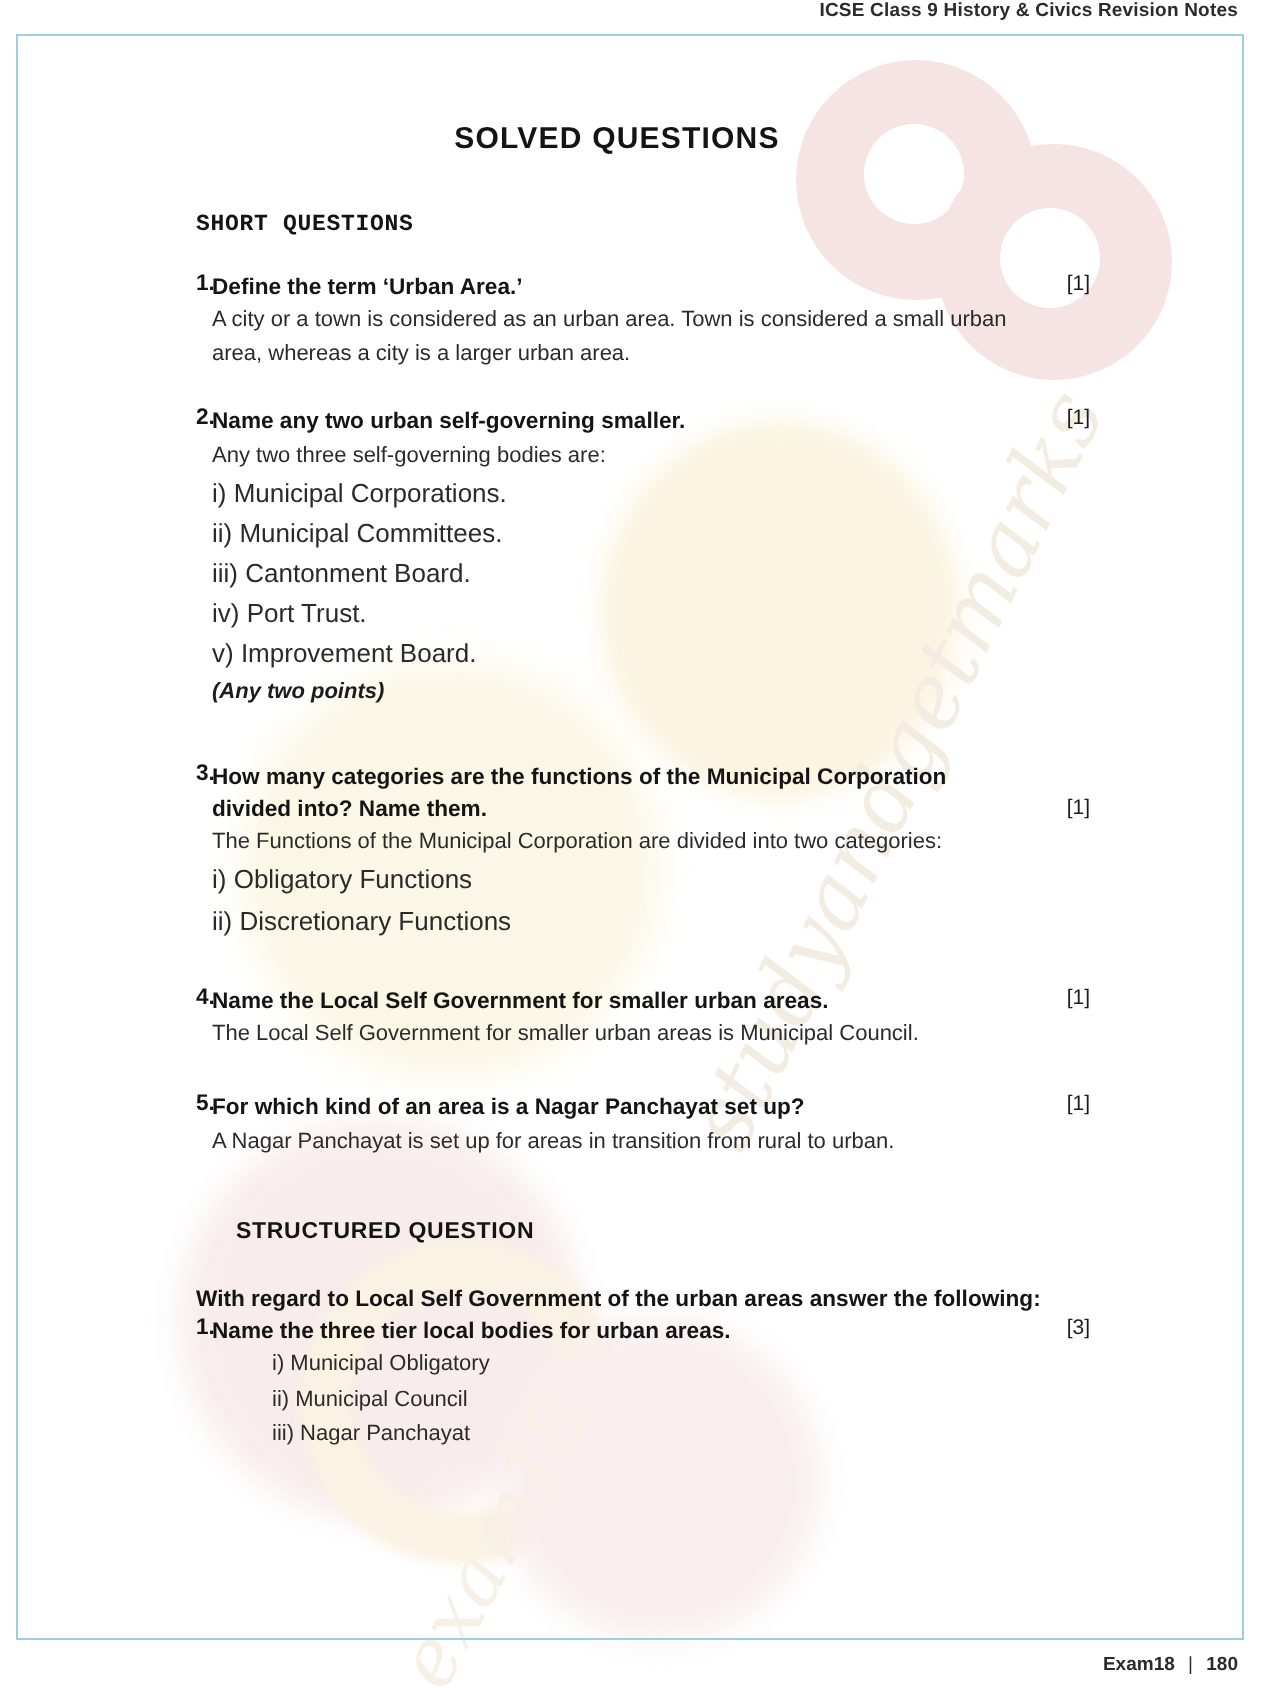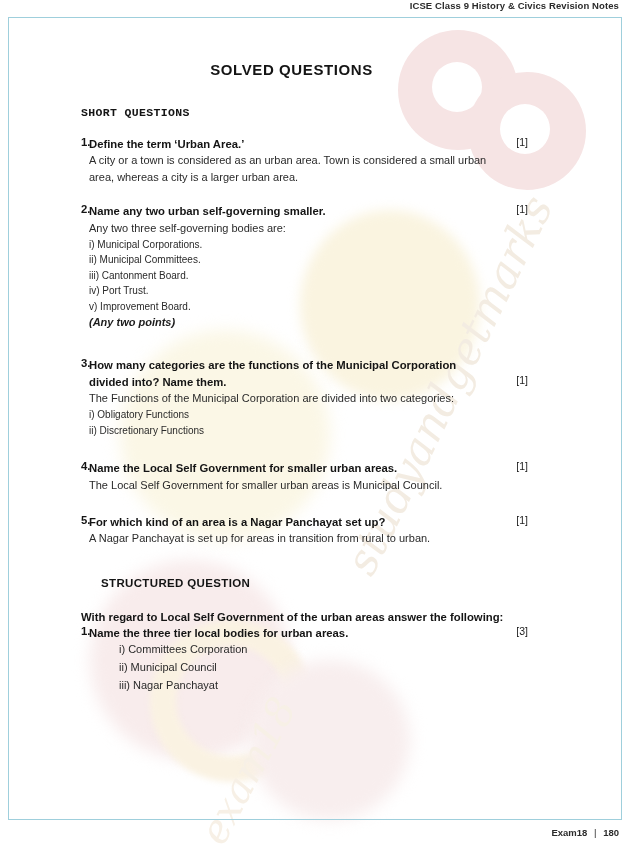--- a/index.html
+++ b/index.html
@@ -62,21 +62,21 @@
     width: 614px;
     height: 803px;
     border: 1.5px solid #9fcfdc;
     box-sizing: border-box;
     z-index: 1;
   }
 
   
   #content {
     position: absolute;
-    left: 0;
+    left: 17px;
     top: 17px;
     width: 541px;
     z-index: 2;
     padding-left: 21px;
   }
 
   #page-title {
     text-align: center;
     font-size: 15px;
     font-weight: bold;
@@ -127,21 +127,21 @@
     line-height: 1.55;
     color: #2a2a2a;
     padding-right: 20px;
   }
   .alist {
     list-style: none;
     margin: 0;
     padding: 0;
   }
   .alist li {
-    font-size: 10px;
+    font-size: 13px;
     line-height: 1.55;
     color: #2a2a2a;
   }
   .note-italic {
     font-size: 11px;
     font-weight: bold;
     font-style: italic;
     line-height: 1.55;
     color: #1c1c1c;
   }
@@ -289,21 +289,21 @@
 
   <div id="structured-heading">STRUCTURED QUESTION</div>
 
   <div id="structured-lead">With regard to Local Self Government of the urban areas answer the following:</div>
 
   <div class="qblock" style="margin-top:2px;">
     <div class="qnum">1.</div>
     <div class="qbody">
       <div class="qtext">Name the three tier local bodies for urban areas.</div>
       <ul class="sq-sublist">
-        <li>i) Committees Corporation</li>
+        <li>i) Municipal Obligatory</li>
         <li>ii) Municipal Council</li>
         <li>iii) Nagar Panchayat</li>
       </ul>
     </div>
     <span class="marks" style="top:0;">[3]</span>
   </div>
 
 </div>
 
 <div id="page-footer">

